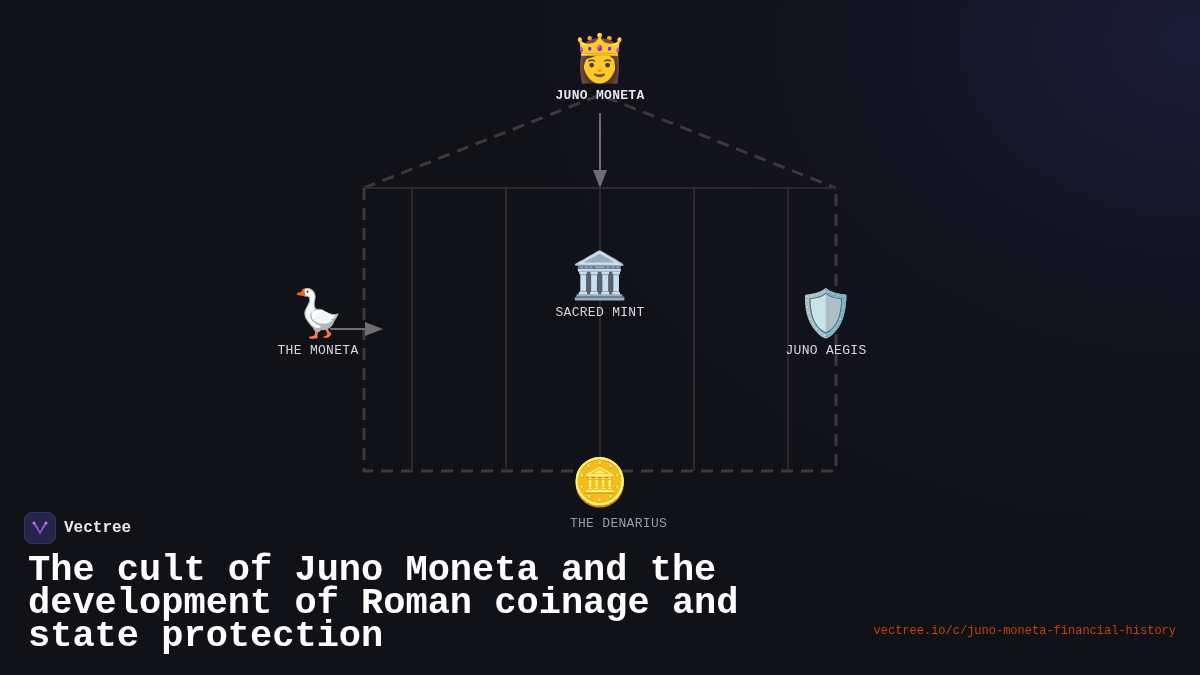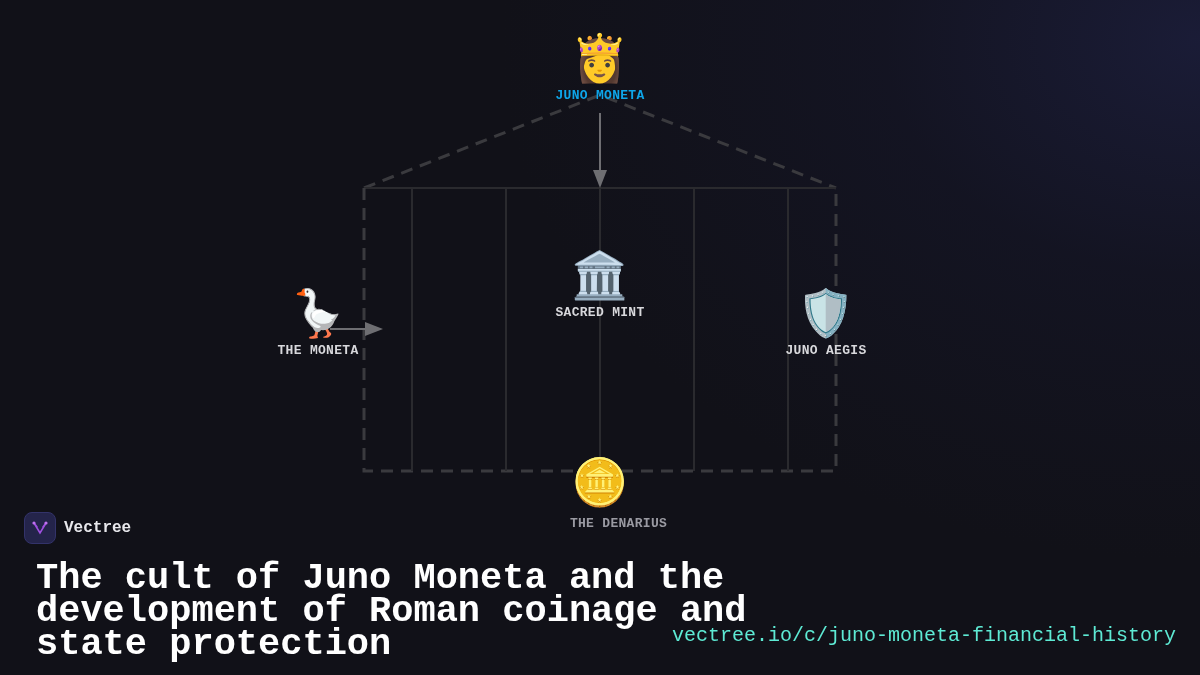--- a/index.html
+++ b/index.html
@@ -14,40 +14,40 @@
     pointer-events: none;
   }
   svg.diagram { position: absolute; left: 0; top: 0; }
   .node { position: absolute; text-align: center; transform: translateX(-50%); }
   .node .emoji {
     font-size: 46px; line-height: 52px; display: block;
     font-family: "DejaVu Sans", sans-serif;
   }
   .node .label {
     font-size: 13px; letter-spacing: 0.3px; color: #d8d8dc; white-space: nowrap;
-    display: block; margin-top: 4px; font-weight: bold;
+    display: block; margin-top: 4px;
   }
-  .node.top .label { font-weight: bold; color: #0ea5e9; text-align: center; }
+  .node.top .label { font-weight: bold; color: #e5e5e5; text-align: center; }
   .node.bottom .label { color: #9a9aa2; }
   .brand {
     position: absolute; left: 24px; top: 512px; display: flex; align-items: center; gap: 8px;
   }
   .brand-logo {
     width: 32px; height: 32px; border-radius: 8px; background: #24244a;
     border: 1px solid #33336a; box-sizing: border-box;
     display: flex; align-items: center; justify-content: center;
   }
   .brand-name { color: #e8e8ec; font-weight: bold; font-size: 16px; }
   .title {
-    position: absolute; left: 24px; top: 550px; width: 760px; margin: 12px;
+    position: absolute; left: 24px; top: 550px; width: 760px; margin: 4px;
     color: #ffffff; font-weight: bold; font-size: 37px; line-height: 33px;
     font-family: "Liberation Mono", "DejaVu Sans Mono", monospace;
   }
   .url {
-    position: absolute; right: 24px; top: 624px; color: #5eead4; font-size: 20px;
+    position: absolute; right: 24px; top: 624px; color: #c2410c; font-size: 12px;
   }
 </style>
 </head>
 <body>
 
 <div class="bg-glow"></div>
 
 <svg class="diagram" width="1200" height="675">
 
   <polyline points="364,188 600,95 836,188" fill="none" stroke="#3a3a3e" stroke-width="3" stroke-dasharray="12,8"></polyline>

